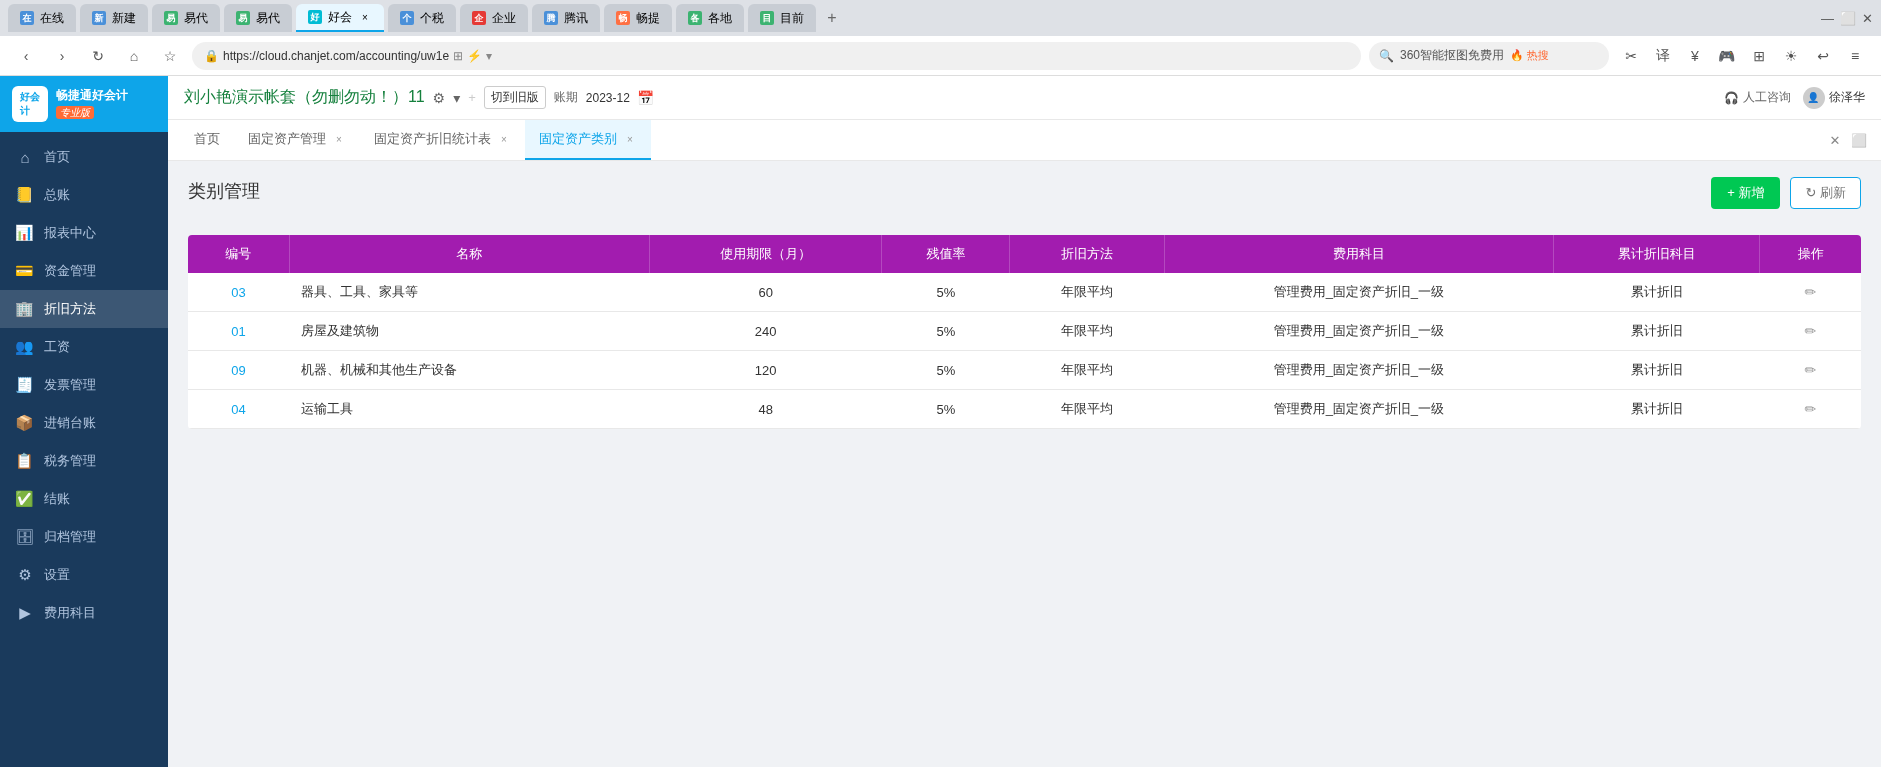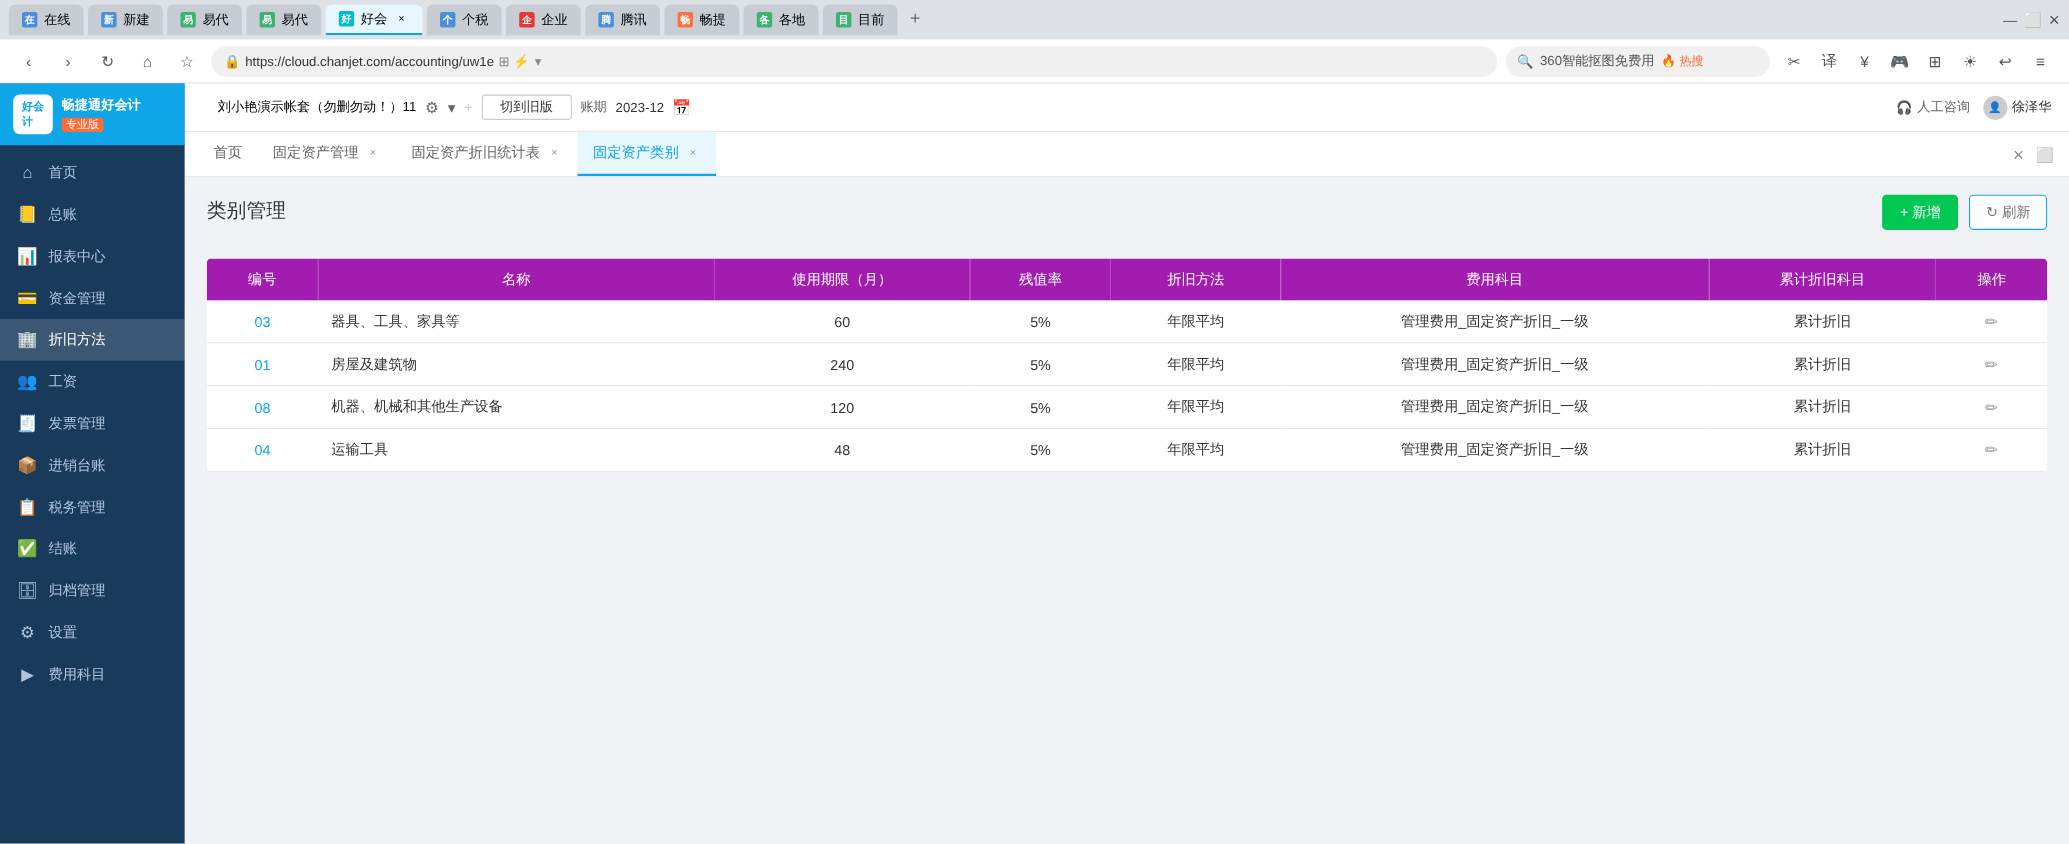--- a/index.html
+++ b/index.html
@@ -29,35 +29,35 @@
     .toolbar-icon { width: 28px; height: 28px; display: flex; align-items: center; justify-content: center; font-size: 14px; color: #555; cursor: pointer; }
 
     
     .app-layout { display: flex; height: calc(767px - 76px); }
 
     
     .sidebar { width: 168px; background: #1a3a5c; color: white; display: flex; flex-direction: column; flex-shrink: 0; }
     .sidebar-logo { background: #0ea5e9; padding: 10px 12px; display: flex; align-items: center; gap: 8px; }
     .logo-icon { width: 36px; height: 36px; background: white; border-radius: 6px; display: flex; align-items: center; justify-content: center; font-size: 10px; font-weight: bold; color: #0ea5e9; }
     .logo-text { font-size: 12px; font-weight: bold; color: white; line-height: 1.3; }
-    .logo-badge { font-size: 10px; background: #ff6b35; color: white; border-radius: 3px; padding: 1px 4px; }
+    .logo-badge { font-size: 10px; background: #ff6b35; color: white; border-radius: 3px; padding: 1px 4px; font-style: italic; }
     .sidebar-nav { flex: 1; overflow-y: auto; padding: 6px 0; }
     .sidebar-item { display: flex; align-items: center; gap: 10px; padding: 10px 16px; cursor: pointer; color: #b0c4de; font-size: 13px; }
     .sidebar-item.active { background: rgba(255,255,255,0.15); color: white; }
     .sidebar-item-icon { width: 18px; height: 18px; display: flex; align-items: center; justify-content: center; font-size: 15px; }
     .sidebar-item-label { font-size: 13px; }
 
     
     .main-content { flex: 1; background: #f0f2f5; display: flex; flex-direction: column; overflow: hidden; }
 
     
     .app-topbar { background: white; height: 44px; display: flex; align-items: center; padding: 0 16px; gap: 12px; border-bottom: 1px solid #e8e8e8; flex-shrink: 0; }
     .app-topbar-left { display: flex; align-items: center; gap: 8px; flex: 1; }
-    .user-info { font-size: 12px; color: #000000; margin-left: 14px; }
-    .account-badge { border: 1px solid #ccc; border-radius: 3px; padding: 2px 16px; font-size: 12px; color: #333; cursor: pointer; }
+    .user-info { font-size: 16px; color: #15803d; }
+    .account-badge { border: 1px solid #ccc; border-radius: 3px; padding: 2px 6px; font-size: 12px; color: #333; cursor: pointer; }
     .period-label { font-size: 12px; color: #666; }
     .period-value { font-size: 12px; color: #333; font-weight: 500; }
     .calendar-icon { color: #0ea5e9; cursor: pointer; font-size: 14px; }
     .settings-icon { color: #666; cursor: pointer; font-size: 14px; }
     .app-topbar-right { display: flex; align-items: center; gap: 12px; }
     .customer-service { display: flex; align-items: center; gap: 4px; font-size: 12px; color: #666; cursor: pointer; }
     .user-avatar-wrap { display: flex; align-items: center; gap: 4px; font-size: 12px; color: #333; cursor: pointer; }
     .user-avatar { width: 22px; height: 22px; border-radius: 50%; background: #ccc; display: flex; align-items: center; justify-content: center; font-size: 10px; }
 
     
@@ -326,21 +326,21 @@
     <td class="code-col">01</td>
     <td class="name-col">房屋及建筑物</td>
     <td>240</td>
     <td>5%</td>
     <td>年限平均</td>
     <td>管理费用_固定资产折旧_一级</td>
     <td>累计折旧</td>
     <td><span class="edit-icon">✏</span></td>
   </tr>
             <tr>
-    <td class="code-col">08</td>
+    <td class="code-col">09</td>
     <td class="name-col">机器、机械和其他生产设备</td>
     <td>120</td>
     <td>5%</td>
     <td>年限平均</td>
     <td>管理费用_固定资产折旧_一级</td>
     <td>累计折旧</td>
     <td><span class="edit-icon">✏</span></td>
   </tr>
             <tr>
     <td class="code-col">04</td>

